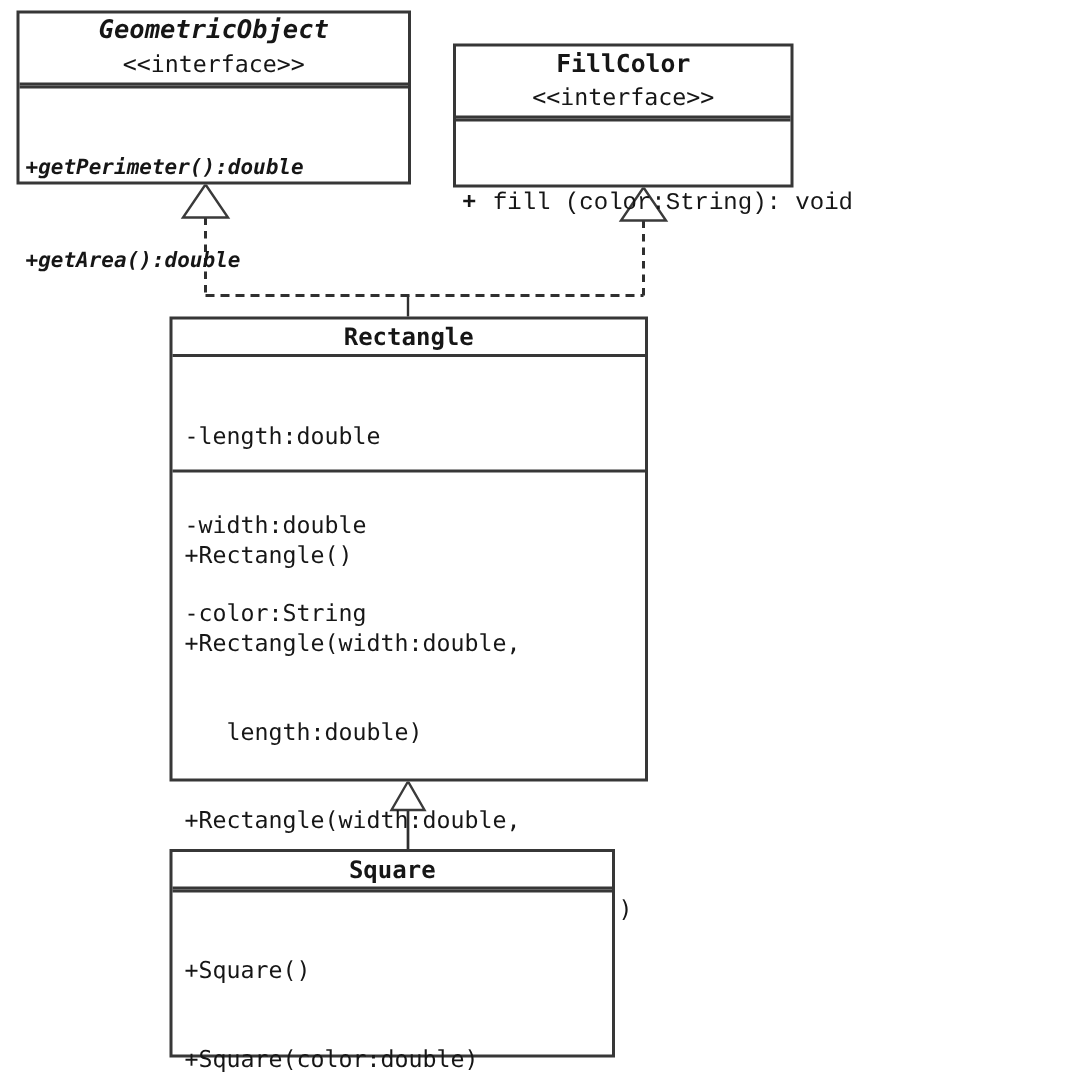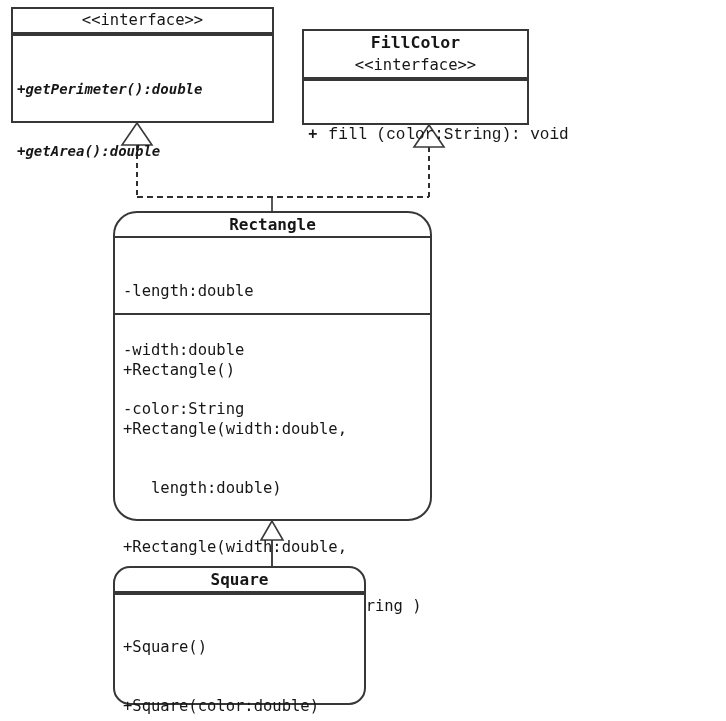--- a/index.html
+++ b/index.html
@@ -88,41 +88,42 @@
     <path d="M137,123 L122,145 L152,145 Z" fill="#ffffff" stroke="#3a3a3a" stroke-width="1.6"></path>
 
     <path d="M429,125 L414,147 L444,147 Z" fill="#ffffff" stroke="#3a3a3a" stroke-width="1.6"></path>
 
     <path d="M272,540 L272,566" fill="none" stroke="#2f2f2f" stroke-width="1.8"></path>
     <path d="M272,521 L261,540 L283,540 Z" fill="#ffffff" stroke="#3a3a3a" stroke-width="1.6"></path>
   </svg>
 
   <div class="uml-box" style="left:11px; top:7px; width:263px; height:116px;">
     <div class="title-sec" style="height:49px;">
+      <div class="class-title go-title">GeometricObject</div>
       <div class="stereotype">&lt;&lt;interface&gt;&gt;</div>
     </div>
     <div class="empty-sec" style="height:13px;"></div>
     <div class="members-sec go-methods" style="flex:1;">
       <div class="line">+getPerimeter():double</div>
       <div class="line">+getArea():double</div>
     </div>
   </div>
 
   <div class="uml-box" style="left:302px; top:29px; width:227px; height:96px;">
     <div class="title-sec" style="height:51px;">
       <div class="class-title" style="font-size:16.5px;">FillColor</div>
       <div class="stereotype">&lt;&lt;interface&gt;&gt;</div>
     </div>
     <div class="empty-sec" style="height:11px;"></div>
     <div class="members-sec fc-methods" style="flex:1;">
       <div class="line fill-line"><span class="fill-plus">+</span><span>fill (color:String): void</span></div>
     </div>
   </div>
 
-  <div class="uml-box" style="left:113px; top:211px; width:319px; height:310px;border-radius:24px;">
+  <div class="uml-box" style="left:113px; top:211px; width:319px; height:310px;">
     <div class="title-sec" style="height:30px;">
       <div class="class-title">Rectangle</div>
     </div>
     <div class="members-sec rect-attrs divided" style="height:77px;">
       <div class="line">-length:double</div>
       <div class="line">-width:double</div>
       <div class="line">-color:String</div>
     </div>
     <div class="members-sec rect-methods divided" style="flex:1;">
       <div class="line">+Rectangle()</div>
@@ -130,21 +131,21 @@
       <div class="line">   length:double)</div>
       <div class="line">+Rectangle(width:double,</div>
       <div class="line">   length:double, color:String )</div>
       <div class="line fill-line"><span class="fill-plus">+</span><span>fill (color:String): void</span></div>
       <div class="line">+getArea():double</div>
       
       
     </div>
   </div>
 
-  <div class="uml-box" style="left:113px; top:566px; width:253px; height:139px;border-radius:17px;">
+  <div class="uml-box" style="left:113px; top:566px; width:297px; height:139px;">
     <div class="title-sec" style="height:34px;">
       <div class="class-title">Square</div>
     </div>
     <div class="empty-sec" style="height:11px;"></div>
     <div class="members-sec sq-methods" style="flex:1;">
       <div class="line">+Square()</div>
       <div class="line">+Square(color:double)</div>
       
       
     </div>

